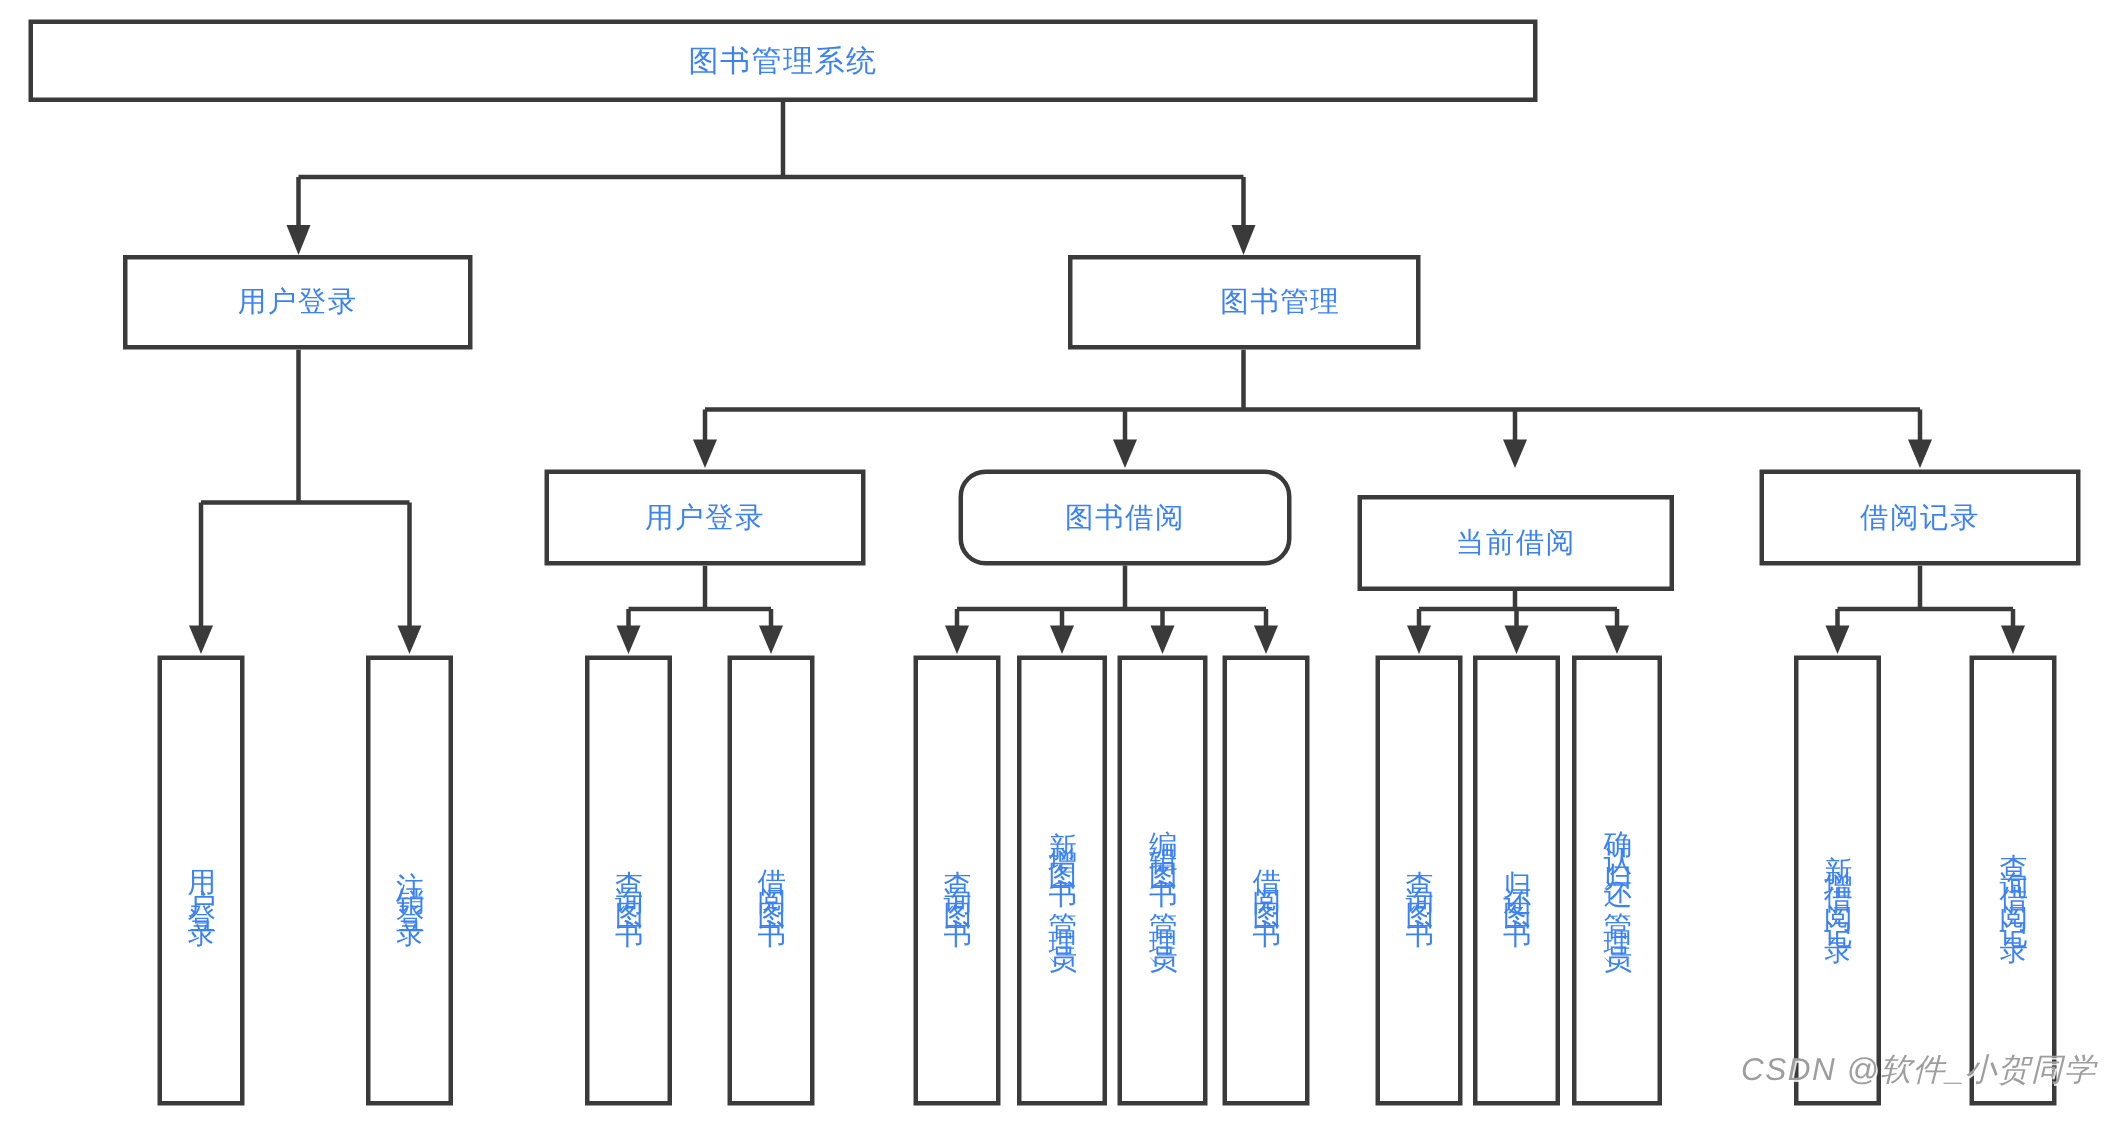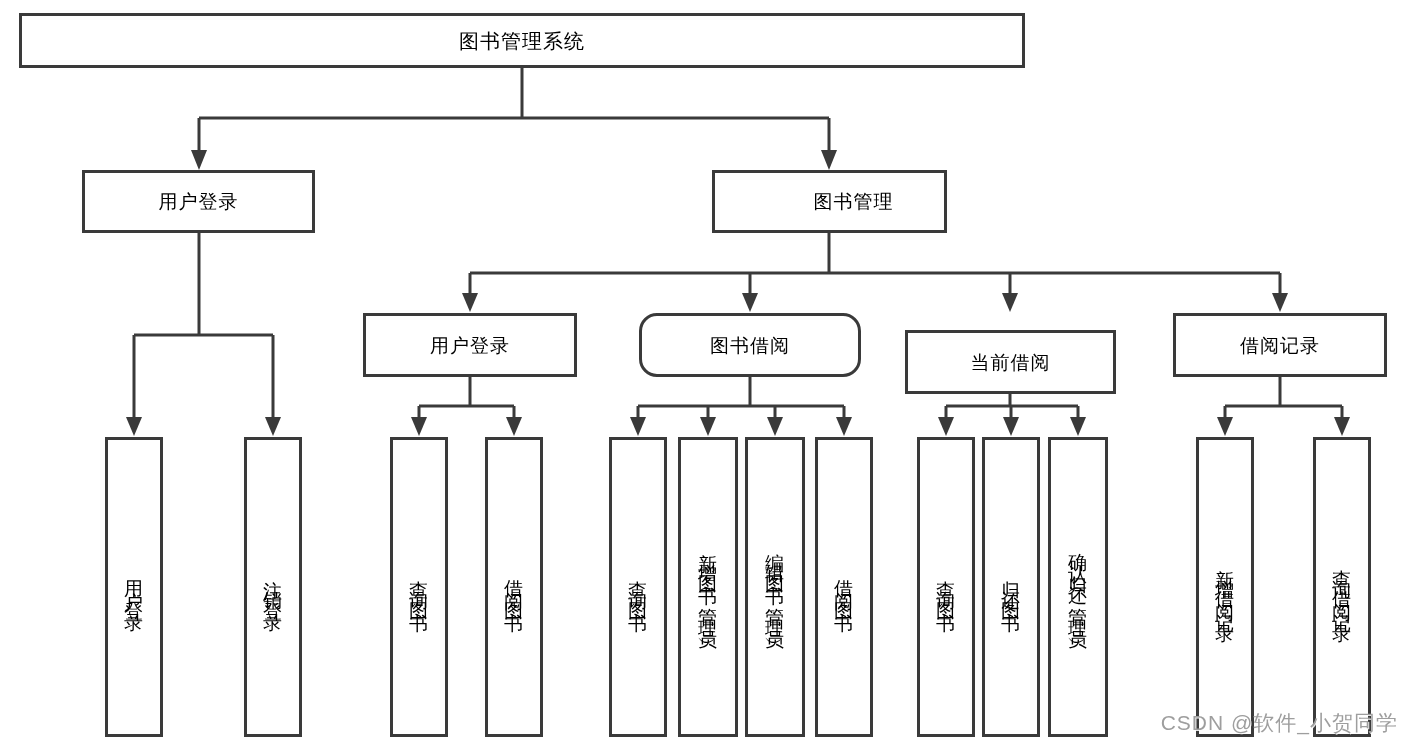--- a/index.html
+++ b/index.html
@@ -19,46 +19,47 @@
     position: absolute;
     left: 0; top: 0;
     width: 1405px;
     height: 747px;
   }
   .node {
     position: absolute;
     box-sizing: border-box;
     border: 3px solid #3a3a3a;
     background: #ffffff;
-    color: #000000;
+    color: #3b82f6;
     display: flex;
     align-items: center;
     justify-content: center;
     font-size: 19px;
     letter-spacing: 1px;
     line-height: 1;
     white-space: nowrap;
   }
   .node.root {
     font-size: 20px;
   }
   .node.vert {
     writing-mode: vertical-rl;
     letter-spacing: 11px;
     font-size: 19px;
     white-space: normal;
   }
   #watermark {
     position: absolute;
     right: 7px;
-    bottom: 10px;
+    bottom: 20px;
     font-size: 21px;
     color: #9e9e9e;
     letter-spacing: 1px;
     text-shadow: 1px 1px 0 rgba(255,255,255,0.85);
+    font-style: italic;
   }
 </style>
 </head>
 <body>
 
 <div id="canvas">
 
   <svg id="wires" viewBox="0 0 1405 747" fill="none" stroke="#3a3a3a" stroke-width="3">
 
     <g>

